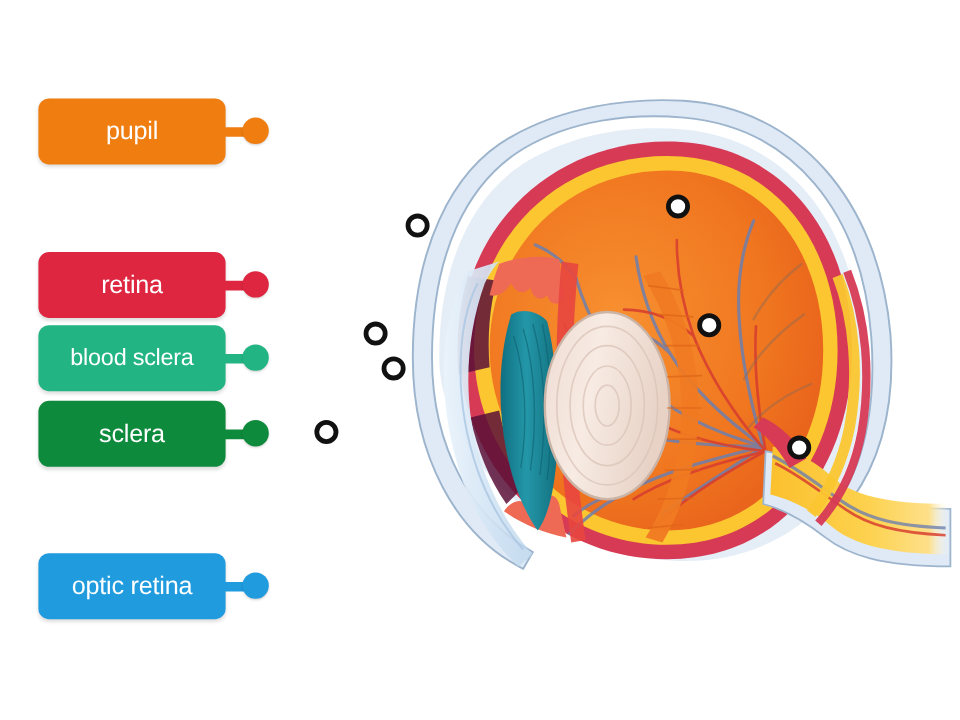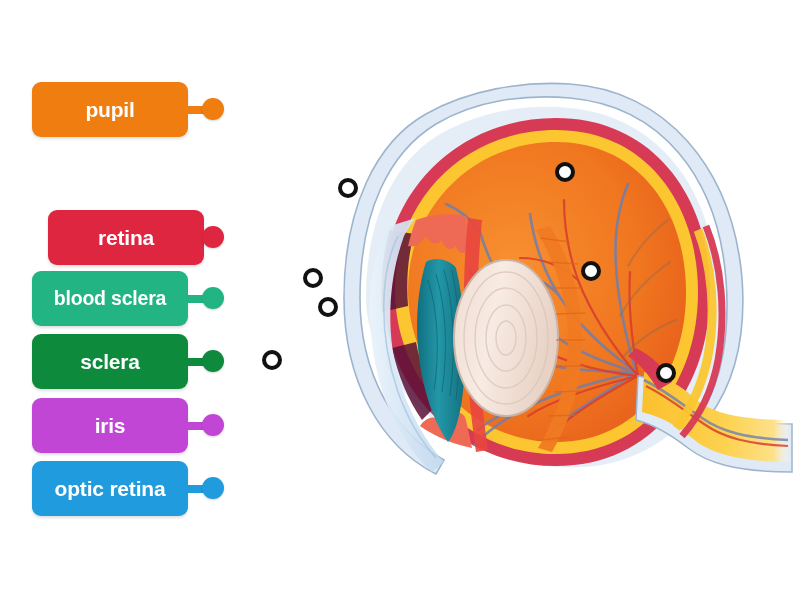--- a/index.html
+++ b/index.html
@@ -23,21 +23,21 @@
     width:156px;height:55px;
     border-radius:9px;
     display:flex;align-items:center;justify-content:center;
     box-sizing:border-box;
     padding:0 6px;
     box-shadow:0 2px 3px rgba(0,0,0,.13);
   }
   .pill-text{
     color:#ffffff;
     font-size:21px;
-    font-weight:bold;
+    font-weight:normal;
     line-height:1;
     white-space:nowrap;
     letter-spacing:-.2px;
     text-align:center;
   }
   .pill-text.small{font-size:19.5px;}
   .connector{
     position:absolute;left:186px;top:23.5px;
     width:22px;height:8px;border-radius:2px;
   }
@@ -72,21 +72,21 @@
     <div class="label-row" style="top: 82px;">
       <div class="pill" style="background: rgb(239, 125, 16);">
         <span class="pill-text">pupil</span>
       </div>
       <div class="connector" style="background: rgb(239, 125, 16);"></div>
       <div class="dot" style="background: rgb(239, 125, 16);"></div>
     </div>
 
 
     <div class="label-row" style="top: 210px;">
-      <div class="pill" style="background: rgb(222, 38, 64); margin-left: 16px;">
+      <div class="pill" style="background: rgb(222, 38, 64);">
         <span class="pill-text">retina</span>
       </div>
       <div class="connector" style="background: rgb(222, 38, 64);"></div>
       <div class="dot" style="background: rgb(222, 38, 64);"></div>
     </div>
 
     <div class="label-row" style="top: 271px;">
       <div class="pill" style="background: rgb(34, 181, 131);">
         <span class="pill-text small">blood sclera</span>
       </div>
@@ -95,27 +95,20 @@
     </div>
 
     <div class="label-row" style="top: 334px;">
       <div class="pill" style="background: rgb(14, 138, 60);">
         <span class="pill-text">sclera</span>
       </div>
       <div class="connector" style="background: rgb(14, 138, 60);"></div>
       <div class="dot" style="background: rgb(14, 138, 60);"></div>
     </div>
 
-    <div class="label-row" style="top: 398px;">
-      <div class="pill" style="background: rgb(193, 70, 214);">
-        <span class="pill-text">iris</span>
-      </div>
-      <div class="connector" style="background: rgb(193, 70, 214);"></div>
-      <div class="dot" style="background: rgb(193, 70, 214);"></div>
-    </div>
 
     <div class="label-row" style="top: 461px;">
       <div class="pill" style="background: rgb(31, 155, 222);">
         <span class="pill-text">optic retina</span>
       </div>
       <div class="connector" style="background: rgb(31, 155, 222);"></div>
       <div class="dot" style="background: rgb(31, 155, 222);"></div>
     </div>
 
   </div>

